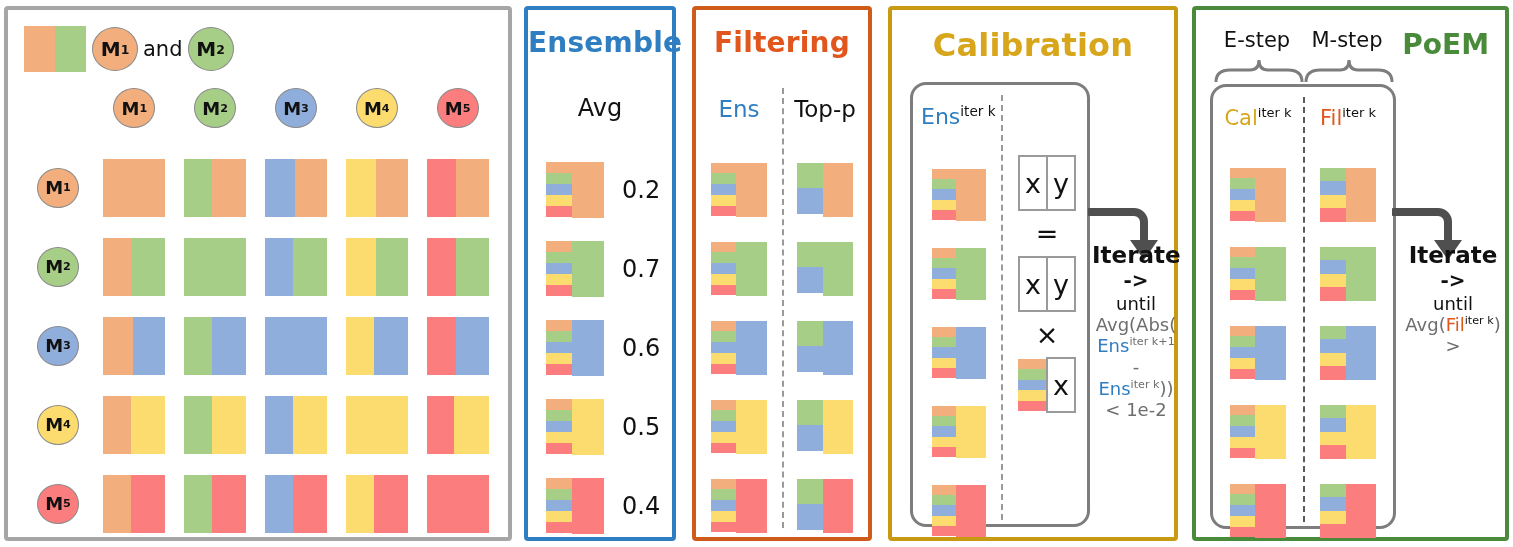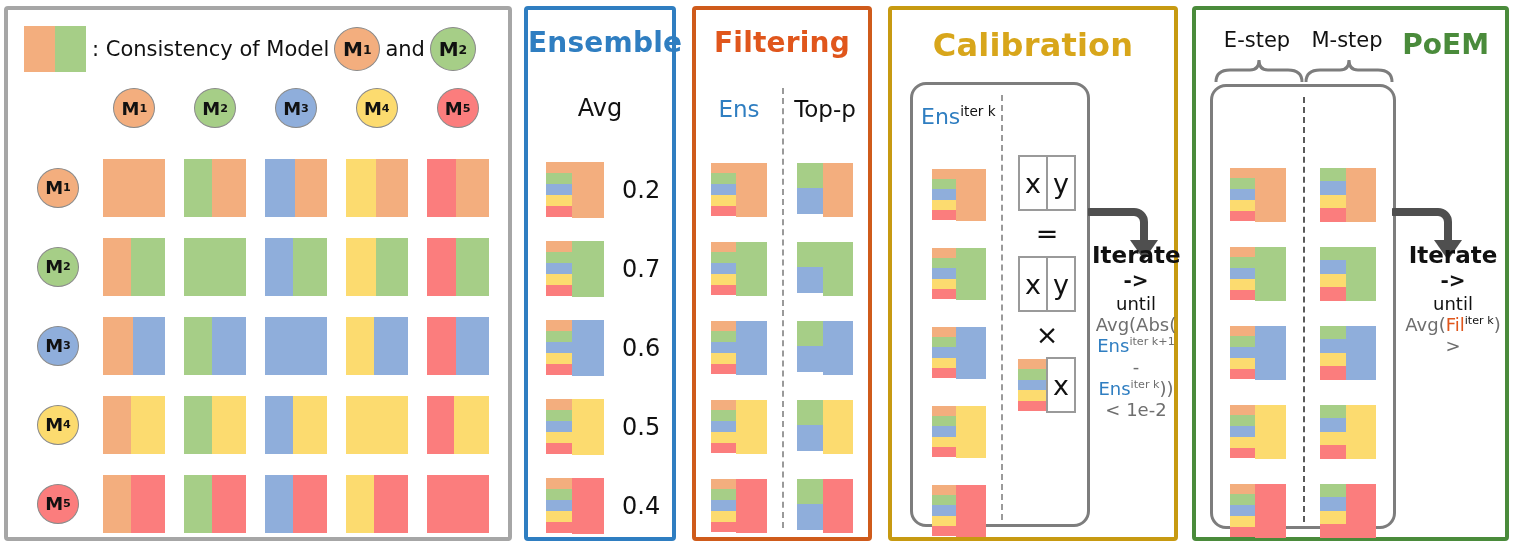--- a/index.html
+++ b/index.html
@@ -129,21 +129,20 @@
 
 <div class="stage">
 
   <div class="panel" id="matrix-panel">
     <div class="legend">
       <div class="legend-swatch">
         <i style="width:50%;background:#F3AE7E"></i>
           <i style="width:50%;background:#A6CE87"></i>
       </div>
       <div class="legend-text">
-        <span>: Consistency of Model</span>
         <span class="chip lg" style="background:#F3AE7E">
           <span>M</span>
             <sub>1</sub>
         </span>
         <span>and</span>
         <span class="chip lg" style="background:#A6CE87">
           <span>M</span>
             <sub>2</sub>
         </span>
       </div>
@@ -706,20 +705,28 @@
 
     <svg class="brace" style="left:18px;top:48px;" width="90" height="26" viewBox="0 0 90 26">
       <path d="M2 24 Q2 12 16 12 L36 12 Q45 12 45 2 Q45 12 54 12 L74 12 Q88 12 88 24" stroke="#7d7d7d" stroke-width="3" fill="none"></path>
     </svg>
     <svg class="brace" style="left:108px;top:48px;" width="90" height="26" viewBox="0 0 90 26">
       <path d="M2 24 Q2 12 16 12 L36 12 Q45 12 45 2 Q45 12 54 12 L74 12 Q88 12 88 24" stroke="#7d7d7d" stroke-width="3" fill="none"></path>
     </svg>
 
     <div id="poem-box">
       <div id="poem-box-divider"></div>
+      <div id="poem-heads">
+        <div>
+          <span class="cal-c">Cal</span><sup>iter k</sup>
+        </div>
+        <div>
+          <span class="fil-c">Fil</span><sup>iter k</sup>
+        </div>
+      </div>
       <div id="poem-rows">
           <div class="poem-row">
             <div class="col">
               <div class="glyph" style="width: 56px; height: 54px;">
                 <div class="strips" style="width: 45%; height: 100%;">
                   <i style="background: rgb(243, 174, 126); height: 20%; width: 100%;"></i>
                   <i style="background: rgb(166, 206, 135); height: 20%; width: 100%;"></i>
                   <i style="background: rgb(143, 174, 219); height: 20%; width: 100%;"></i>
                   <i style="background: rgb(252, 219, 111); height: 20%; width: 100%;"></i>
                   <i style="background: rgb(251, 125, 125); height: 20%; width: 100%;"></i>

